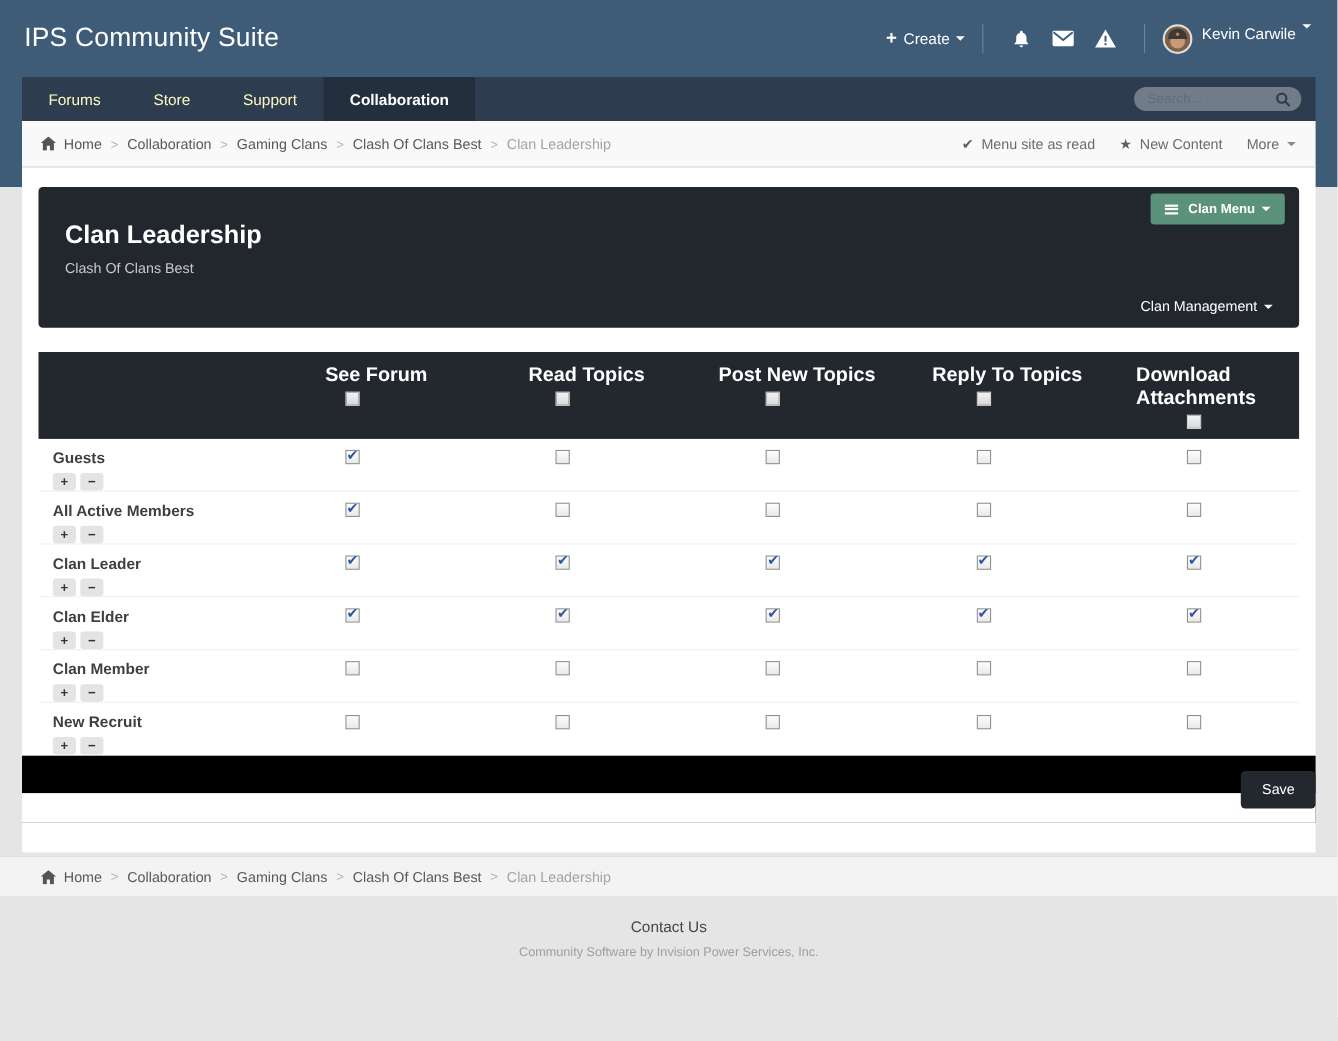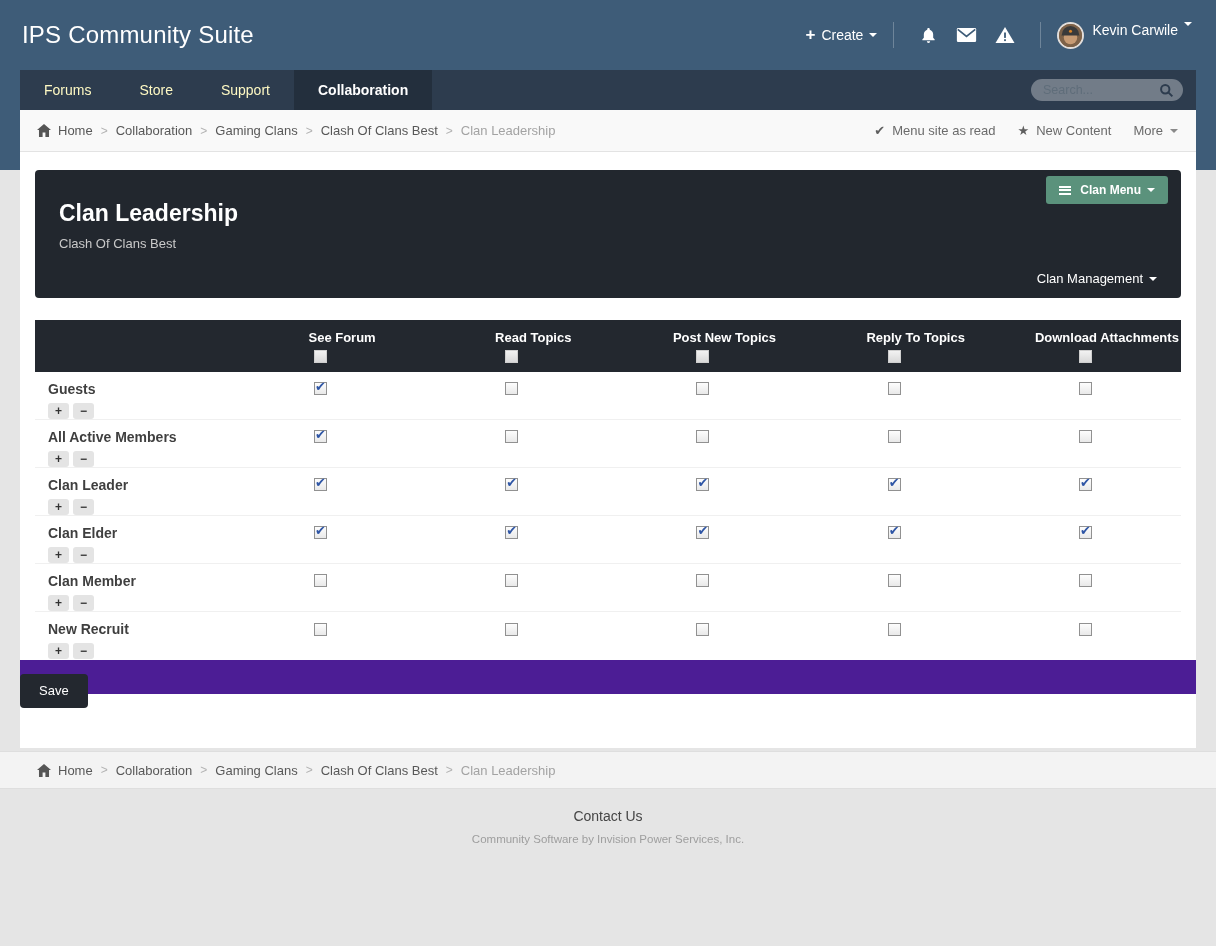--- a/index.html
+++ b/index.html
@@ -58,33 +58,33 @@
   .hero-sub { color:#c9c9c9; font-size:13px; margin-top:9px; }
   .clan-menu-btn { position:absolute; top:6px; right:13px; background:#5b927c; color:#fff; font-size:12px; font-weight:bold; border:0; border-radius:3px; padding:0 13px; height:28px; display:flex; align-items:center; cursor:pointer; font-family:inherit; }
   .burger { display:inline-block; width:12px; height:9px; border-top:2px solid #fff; border-bottom:2px solid #fff; position:relative; margin-right:9px; }
   .burger::after { content:""; position:absolute; left:0; right:0; top:1.5px; height:2px; background:#fff; }
   .clan-mgmt { position:absolute; right:24px; bottom:12px; color:#fff; font-size:13px; cursor:pointer; display:flex; align-items:center; }
 
   
   .perm-table { margin-top:22px; }
   .pt-head { display:grid; grid-template-columns:190px repeat(5,1fr); background:#23282f; padding:10px 0 9px; }
   .pt-head .col { display:flex; flex-direction:column; align-items:center; }
-  .col-label { color:#fff; font-size:13px; font-weight:bold;margin-left:43px; }
+  .col-label { color:#fff; font-size:18px; font-weight:bold;margin-left:43px; }
   .pt-body .prow { display:grid; grid-template-columns:190px repeat(5,1fr); height:48px; border-bottom:1px solid #f0f0f0; }
   .pt-body .prow:last-child { border-bottom:0; }
   .rowhead { padding:9px 0 0 13px; }
   .rowname { font-size:14px; font-weight:bold; color:#3f3f3f; }
   .rowbtns { margin-top:6px; display:flex; }
   .pm-btn { width:21px; height:16px; background:#e4e4e4; border:0; border-radius:3px; margin-right:4px; font-size:12px; font-weight:bold; color:#333; line-height:14px; cursor:pointer; font-family:inherit; padding:0; }
   .cbcell { display:flex; align-items:center; justify-content:center; padding-bottom:14px; }
   .cb { width:13px; height:13px; border:1px solid #919191; background:linear-gradient(#fdfdfd,#e9e9e9); position:relative; cursor:pointer; }
   .cb.checked::after { content:"\2714"; position:absolute; top:-4px; left:0; font-size:13px; color:#2e55a5; }
   .pt-head .cb { margin-top:5px; border-color:#cfcfcf; background:linear-gradient(#f2f2f2,#d9d9d9); }
 
-  .save-band { margin:0 -15px -27px; height:61px; background:#4c1d95; display:flex; align-items:center; justify-content:flex-start; }
+  .save-band { margin:0 -15px -27px; height:61px; background:#000000; display:flex; align-items:center; justify-content:flex-end; }
   .save-btn { background:#23282f; color:#fff; border:0; border-radius:4px; font-size:13px; padding:0 19px; height:34px; cursor:pointer; font-family:inherit; }
   .band-spacer { height:27px; background:#fff; margin:0 -15px; }
 
   
   .bottom-bar { margin-top:3px; background:#f3f3f3; border-top:1px solid #dedede; border-bottom:1px solid #dedede; height:38px; }
   .bottom-bar .inner { width:1176px; margin:0 auto; height:100%; display:flex; align-items:center; padding:0 17px; font-size:13px; color:#666; }
   .site-footer { text-align:center; padding-top:18px; }
   .contact-link { font-size:14px; color:#454545; cursor:pointer; display:inline-block; }
   .copyright { font-size:11.5px; color:#9e9e9e; margin-top:8px; }
 </style>

